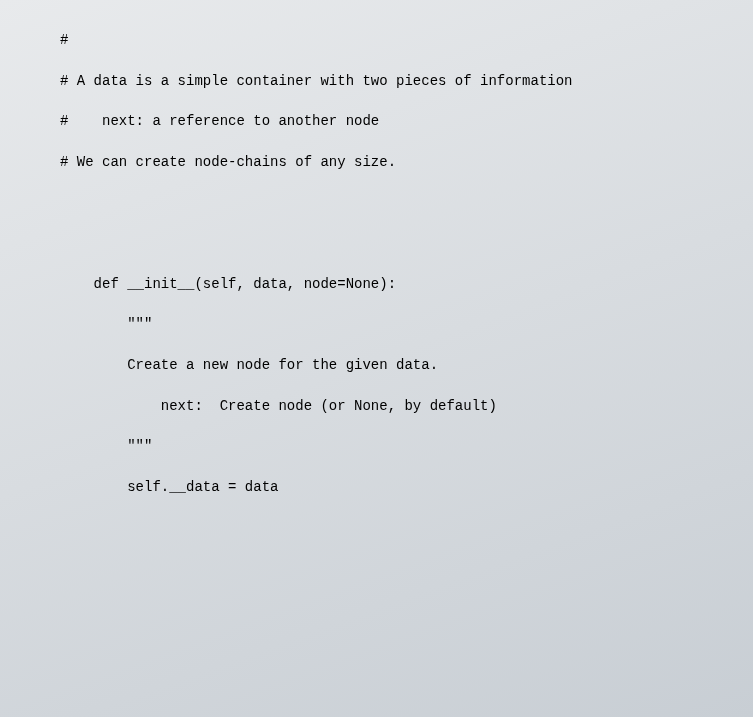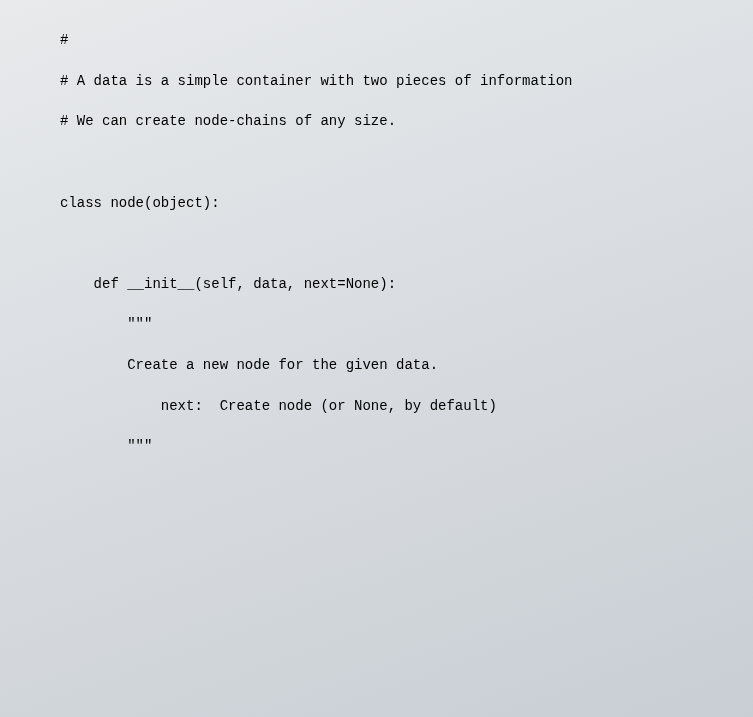--- a/index.html
+++ b/index.html
@@ -23,29 +23,30 @@
       display: block;
       min-height: 1.45em;
     }
   </style>
 </head>
 <body>
 
 <div class="code-container">
 <span class="line">#</span>
 <span class="line"># A data is a simple container with two pieces of information</span>
+<span class="line">#    next: a reference to another node</span>
 <span class="line"># We can create node-chains of any size.</span>
 <span class="line"></span>
-<span class="line">class node(object):</span>
 <span class="line"></span>
-<span class="line">    def __init__(self, data, next=None):</span>
+<span class="line">    def __init__(self, data, node=None):</span>
 <span class="line">        """</span>
 <span class="line">        Create a new node for the given data.</span>
 <span class="line">            next:  Create node (or None, by default)</span>
 <span class="line">        """</span>
+<span class="line">        self.__data = data</span>
 
 
 
 
 
 
 
 
 
 

